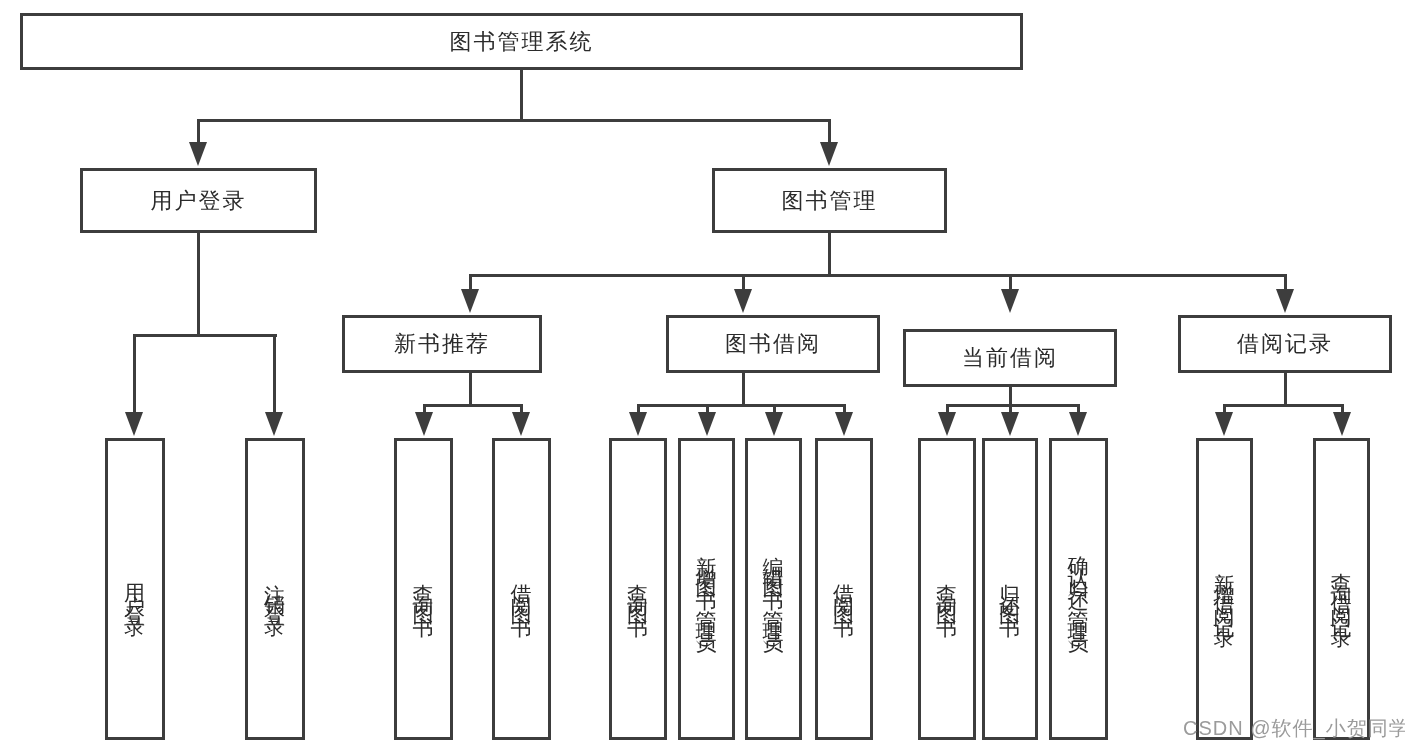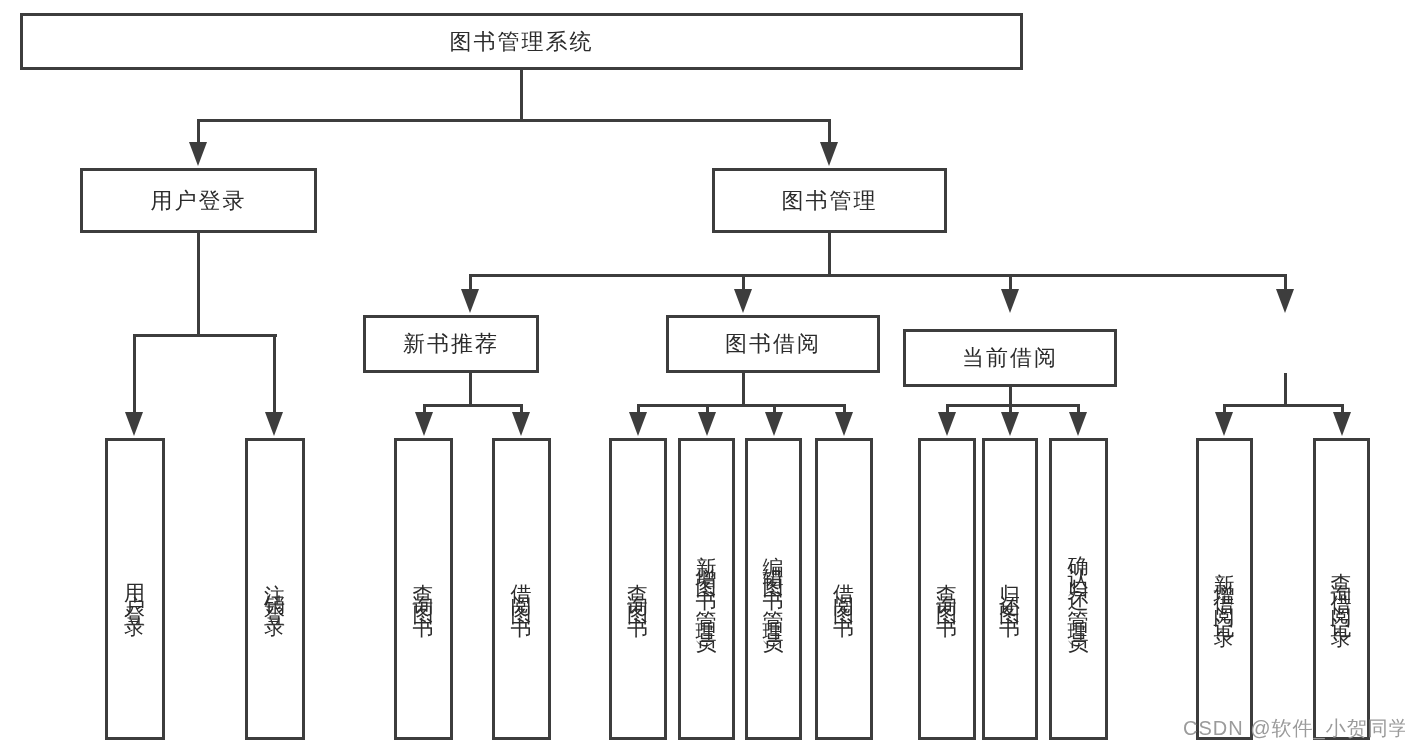--- a/index.html
+++ b/index.html
@@ -128,28 +128,31 @@
     <span>图书管理系统</span>
   </div>
 
   <div class="node" style="left:80px;top:168px;width:237px;height:65px">
     <span>用户登录</span>
   </div>
   <div class="node" style="left:712px;top:168px;width:235px;height:65px">
     <span>图书管理</span>
   </div>
 
-  <div class="node" style="left:363px;top:315px;width:176px;height:58px">
+  <div class="node" style="left:342px;top:315px;width:200px;height:58px">
     <span>新书推荐</span>
   </div>
   <div class="node" style="left:666px;top:315px;width:214px;height:58px">
     <span>图书借阅</span>
   </div>
   <div class="node" style="left:903px;top:329px;width:214px;height:58px">
     <span>当前借阅</span>
+  </div>
+  <div class="node" style="left:1178px;top:315px;width:214px;height:58px">
+    <span>借阅记录</span>
   </div>
 
   <div class="leaf" style="left:105px;width:60px">
     <span>用户登录</span>
   </div>
   <div class="leaf" style="left:245px;width:60px">
     <span>注销登录</span>
   </div>
 
   <div class="leaf" style="left:394px;width:59px">

